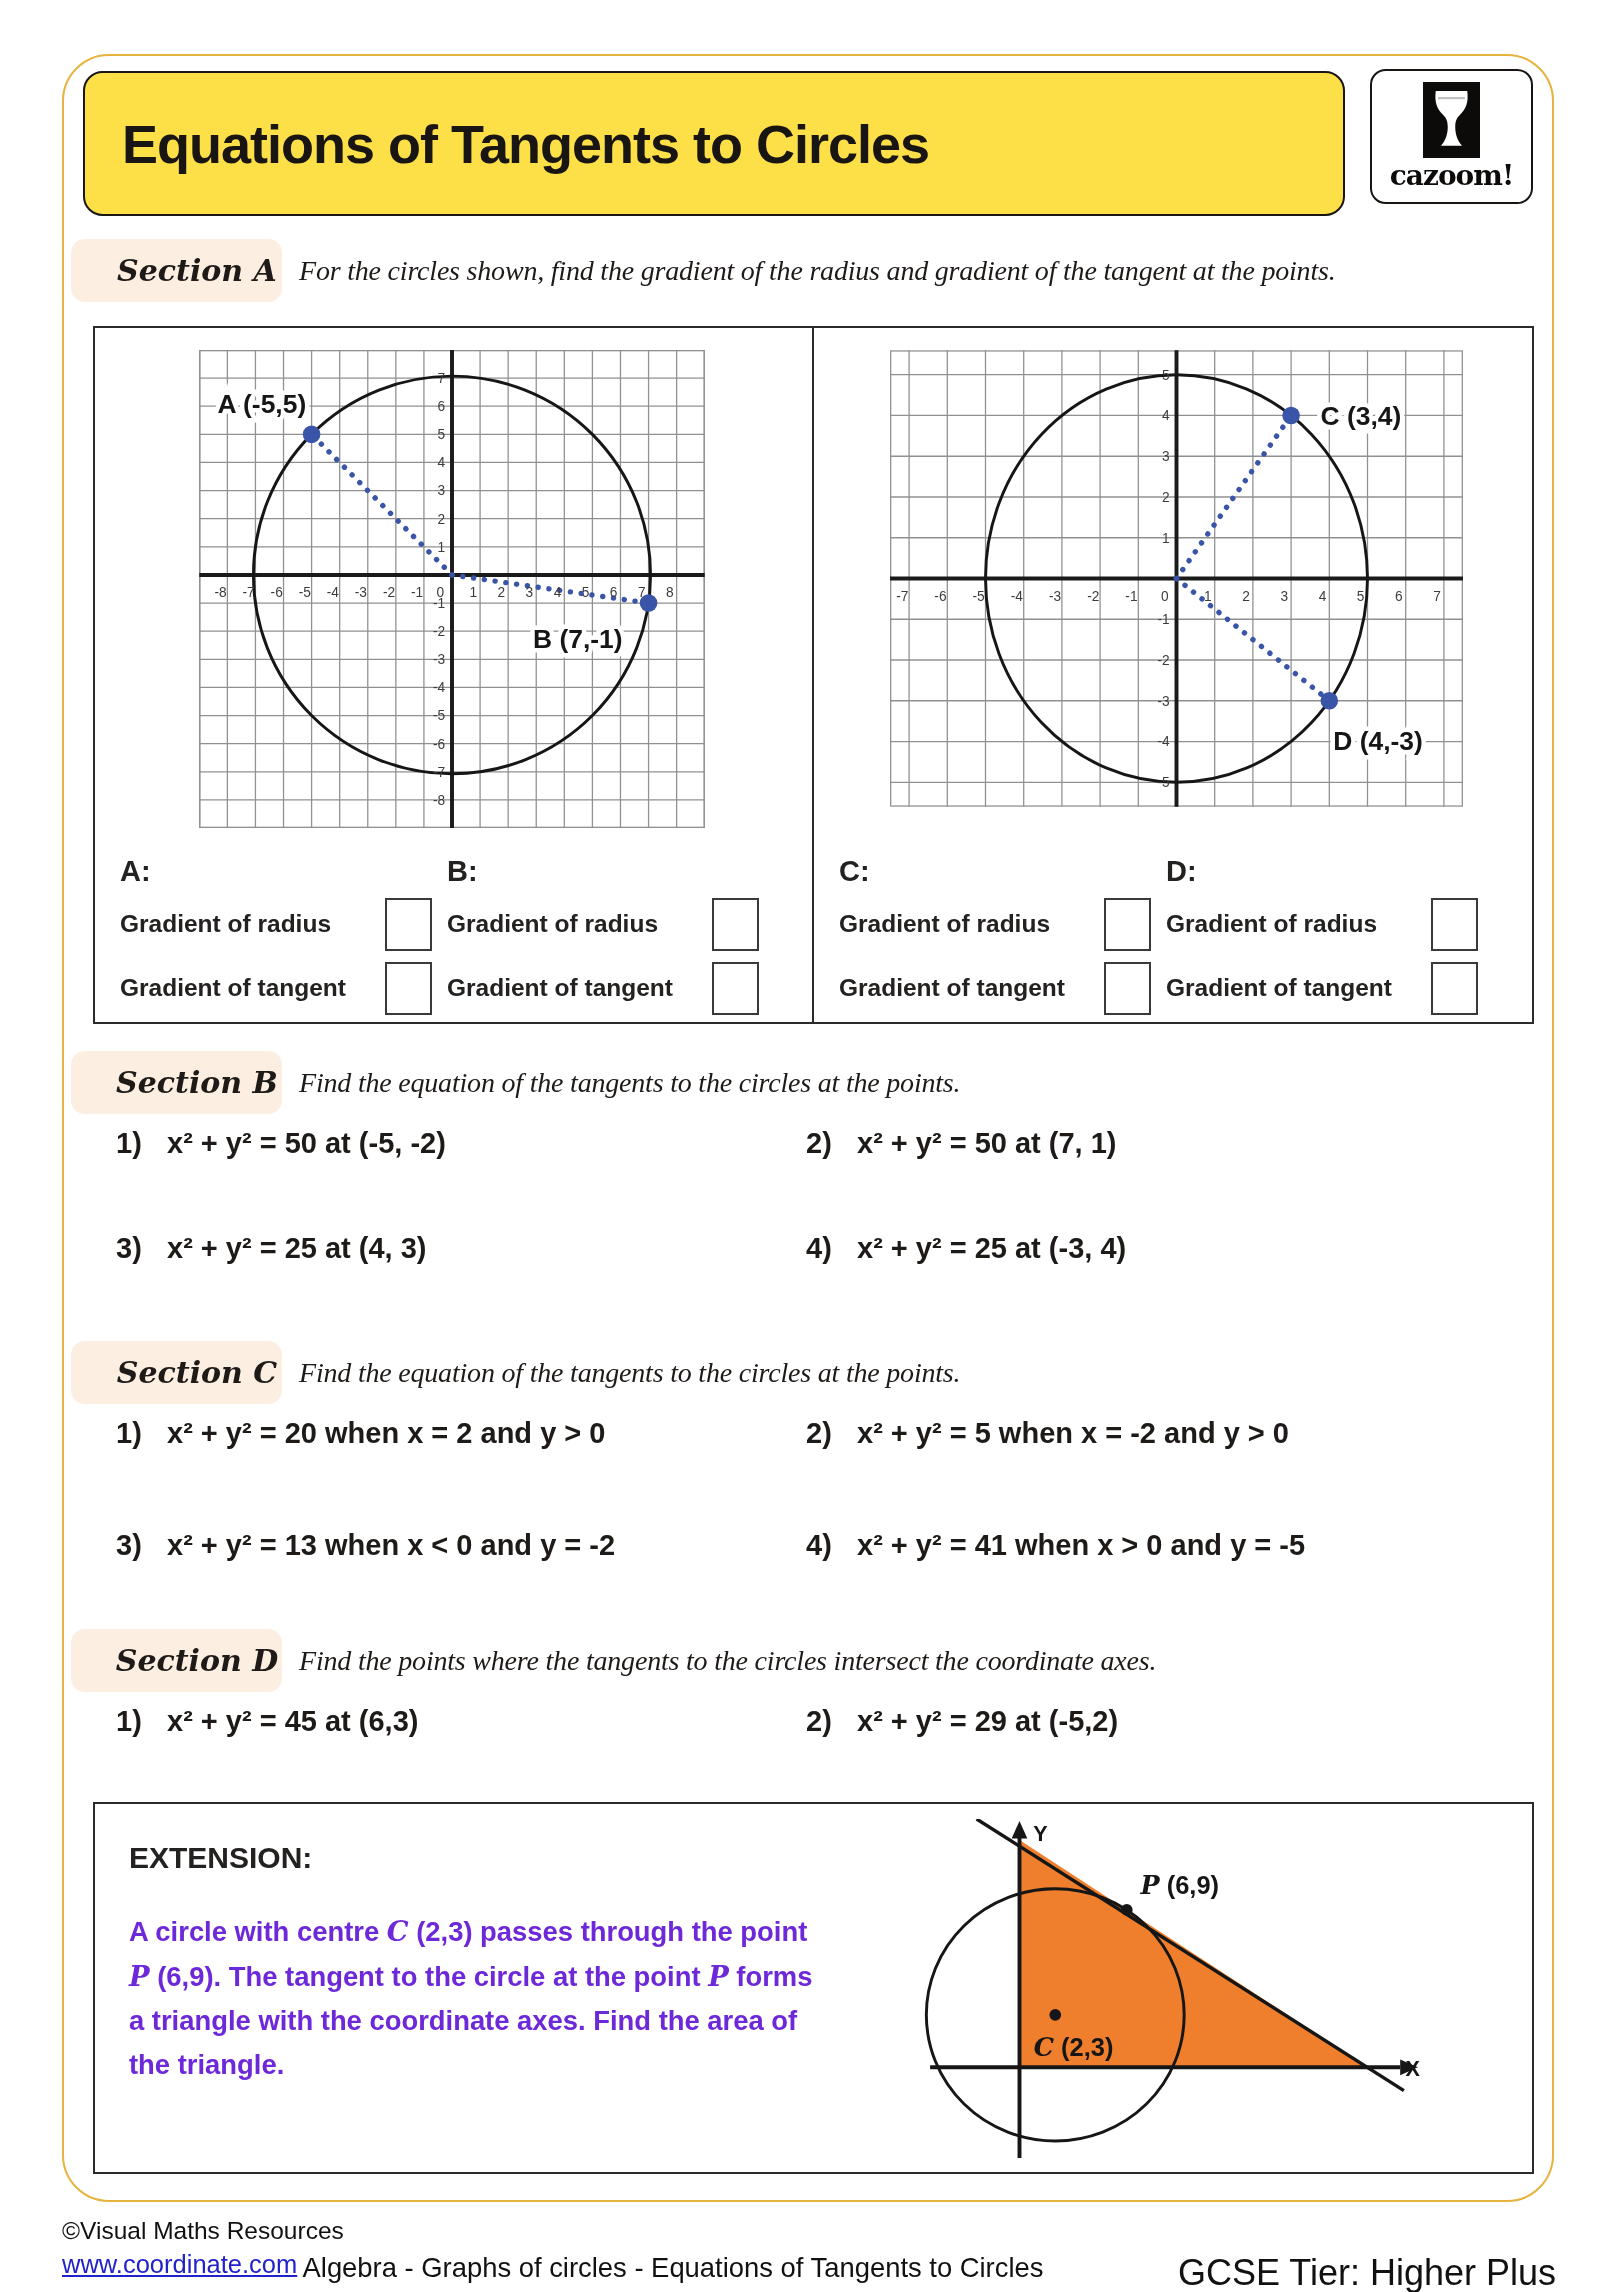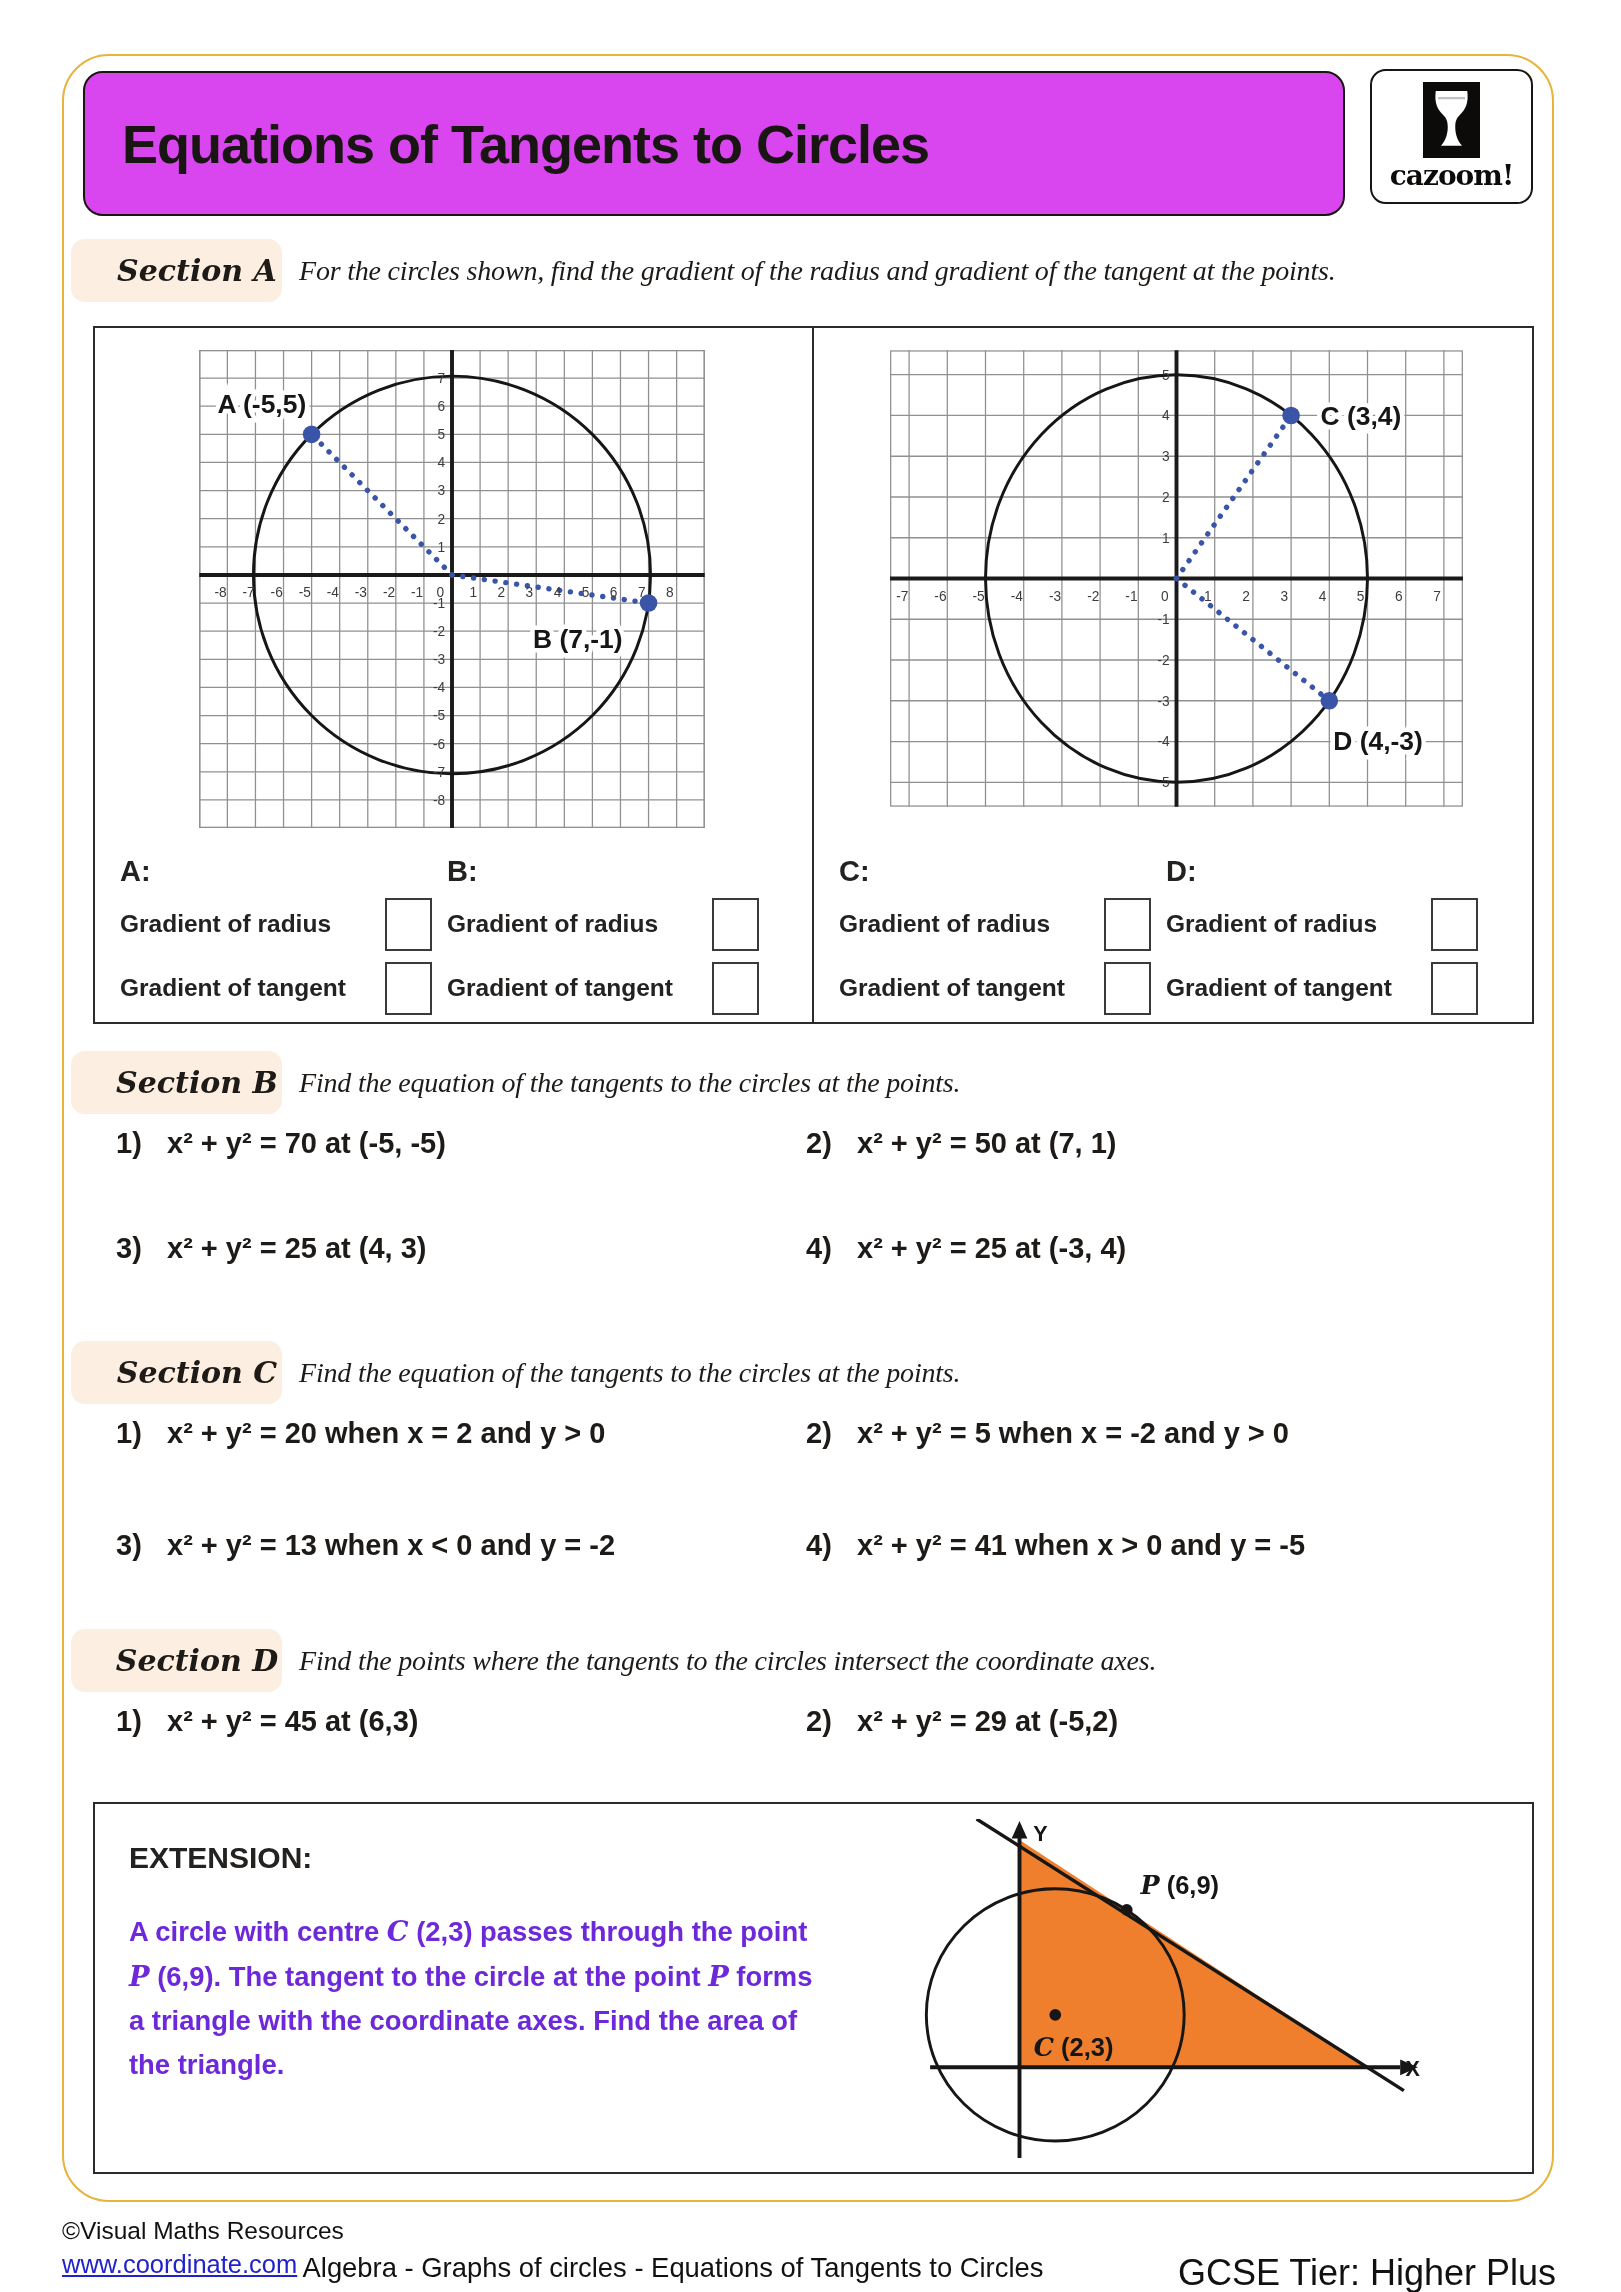--- a/index.html
+++ b/index.html
@@ -11,21 +11,21 @@
   }
   .abs { position:absolute; }
 
   .gold-border {
     left:62px; top:54px; width:1492px; height:2148px;
     border:2.9px solid #E6B33D; border-radius:47px;
   }
 
   .title-box {
     left:83px; top:71px; width:1262px; height:145px;
-    background:#d946ef; border:2.9px solid #181512; border-radius:19.6px;
+    background:#fde047; border:2.9px solid #181512; border-radius:19.6px;
     display:flex; align-items:center; padding-left:37px;
   }
   .title-box h1 { font-size:54px; font-weight:bold; letter-spacing:-1px; color:#181512; }
 
   .logo-box {
     left:1370px; top:69px; width:163px; height:135px;
     background:#fff; border:2.9px solid #181512; border-radius:15.7px;
     display:flex; flex-direction:column; align-items:center; justify-content:center;
   }
   .logo-square { width:57px; height:76px; background:#0d0b09; display:flex; align-items:center; justify-content:center; }
@@ -281,21 +281,21 @@
     <div class="ans-row">
       <span class="txt">Gradient of tangent</span>
       <span class="ans-box"></span>
     </div>
   </div>
 
   <div class="abs section-label" style="left:71px; top:1051px;">Section B</div>
   <div class="abs section-instr" style="left:299px; top:1051px;">Find the equation of the tangents to the circles at the points.</div>
   <div class="prob" style="left:116px; top:1127px;">
     <span class="pnum">1)</span>
-      <span>x² + y² = 70 at (-5, -5)</span>
+      <span>x² + y² = 50 at (-5, -2)</span>
   </div>
   <div class="prob" style="left:806px; top:1127px;">
     <span class="pnum">2)</span>
       <span>x² + y² = 50 at (7, 1)</span>
   </div>
   <div class="prob" style="left:116px; top:1232px;">
     <span class="pnum">3)</span>
       <span>x² + y² = 25 at (4, 3)</span>
   </div>
   <div class="prob" style="left:806px; top:1232px;">

